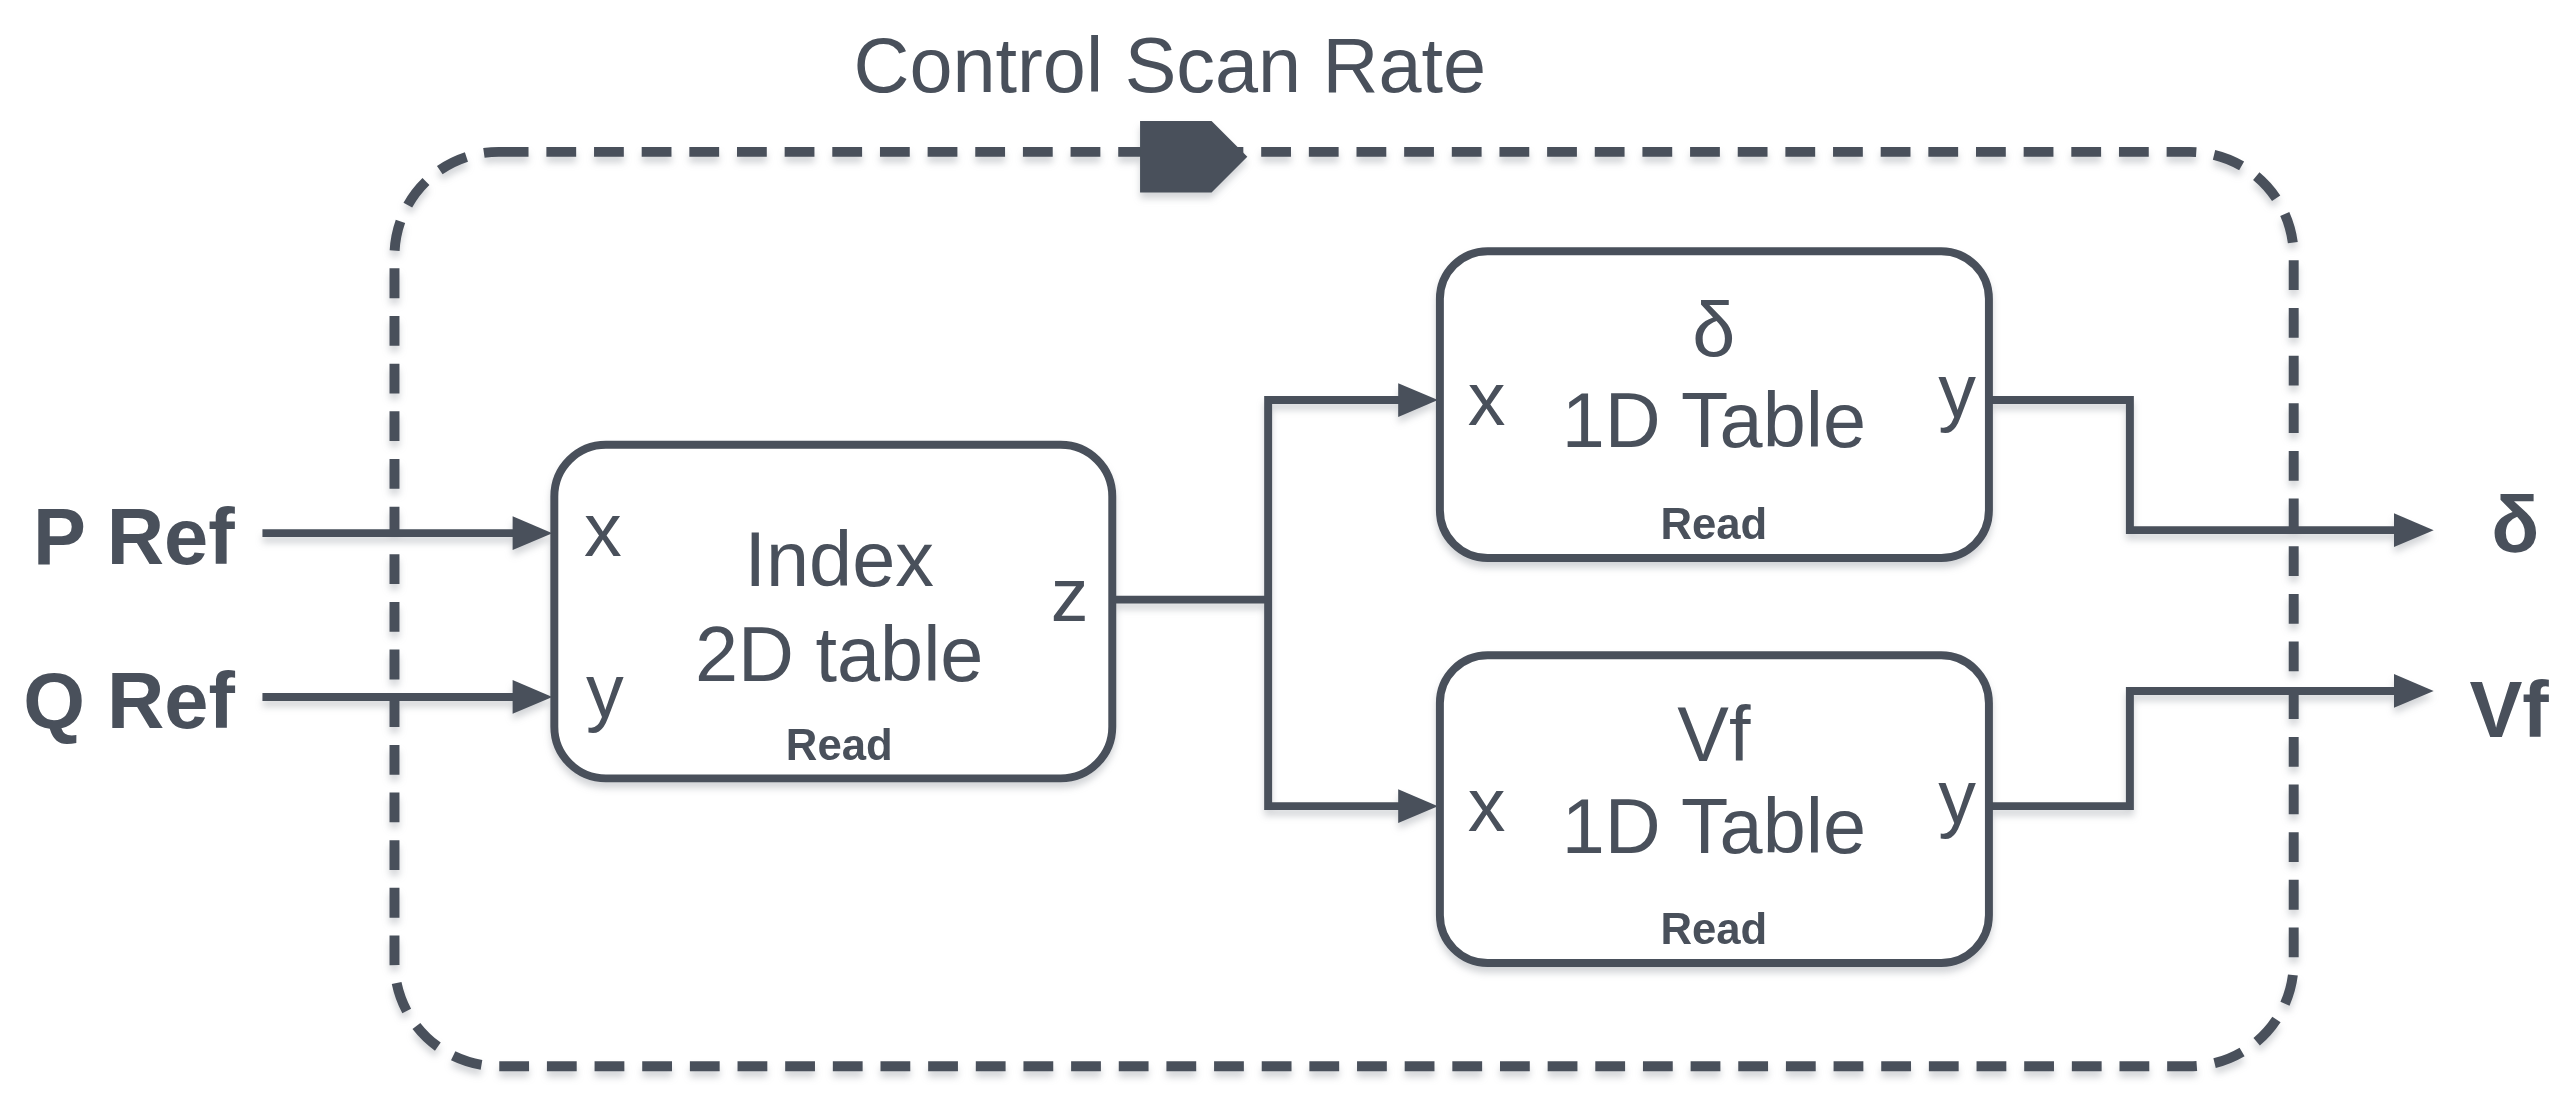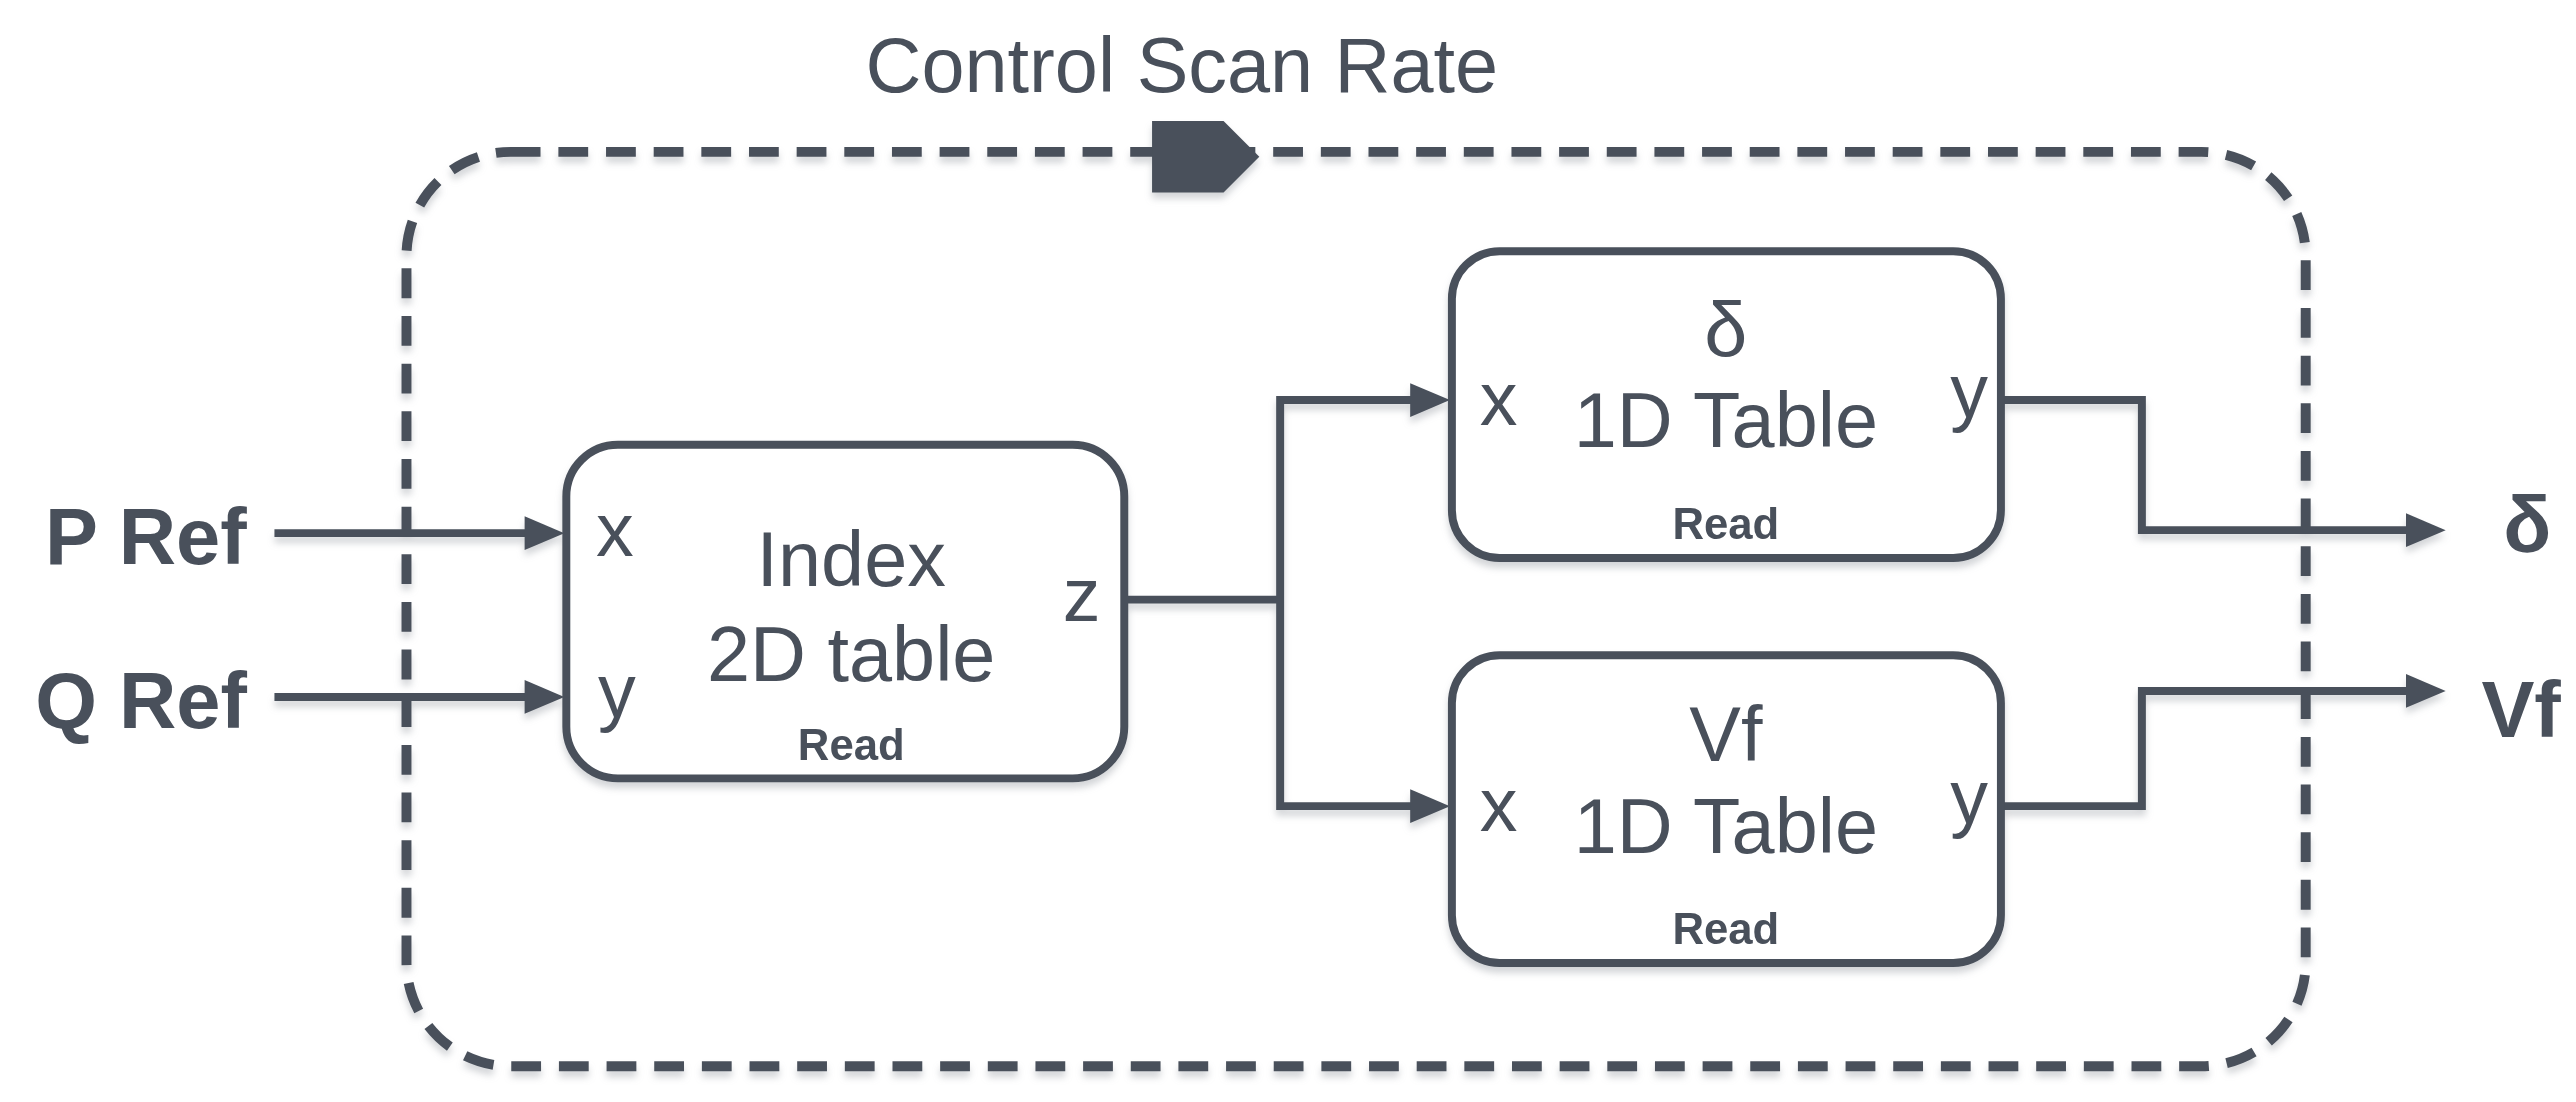--- a/index.html
+++ b/index.html
@@ -3,21 +3,21 @@
 <meta charset="utf-8">
 <style>
   :root { --ink: #49505b; }
   * { margin: 0; padding: 0; box-sizing: border-box; }
   html, body { background: #ffffff; }
   body {
     width: 2576px; height: 1102px;
     font-family: "Liberation Sans", sans-serif;
     position: relative; overflow: hidden;
   }
-  .stage { position: absolute; inset: 0; margin-left: 12px; }
+  .stage { position: absolute; inset: 0; }
   svg { display: block; width: 2576px; height: 1102px; }
 
   .shapes { filter: drop-shadow(0 6px 4px rgba(96,104,116,0.28)); }
 
   .dash {
     fill: none; stroke: var(--ink); stroke-width: 10;
     stroke-dasharray: 30 18;
   }
   .block { fill: #ffffff; stroke: var(--ink); stroke-width: 8; }
   .wire  { fill: none; stroke: var(--ink); stroke-width: 8; stroke-linecap: square; }

